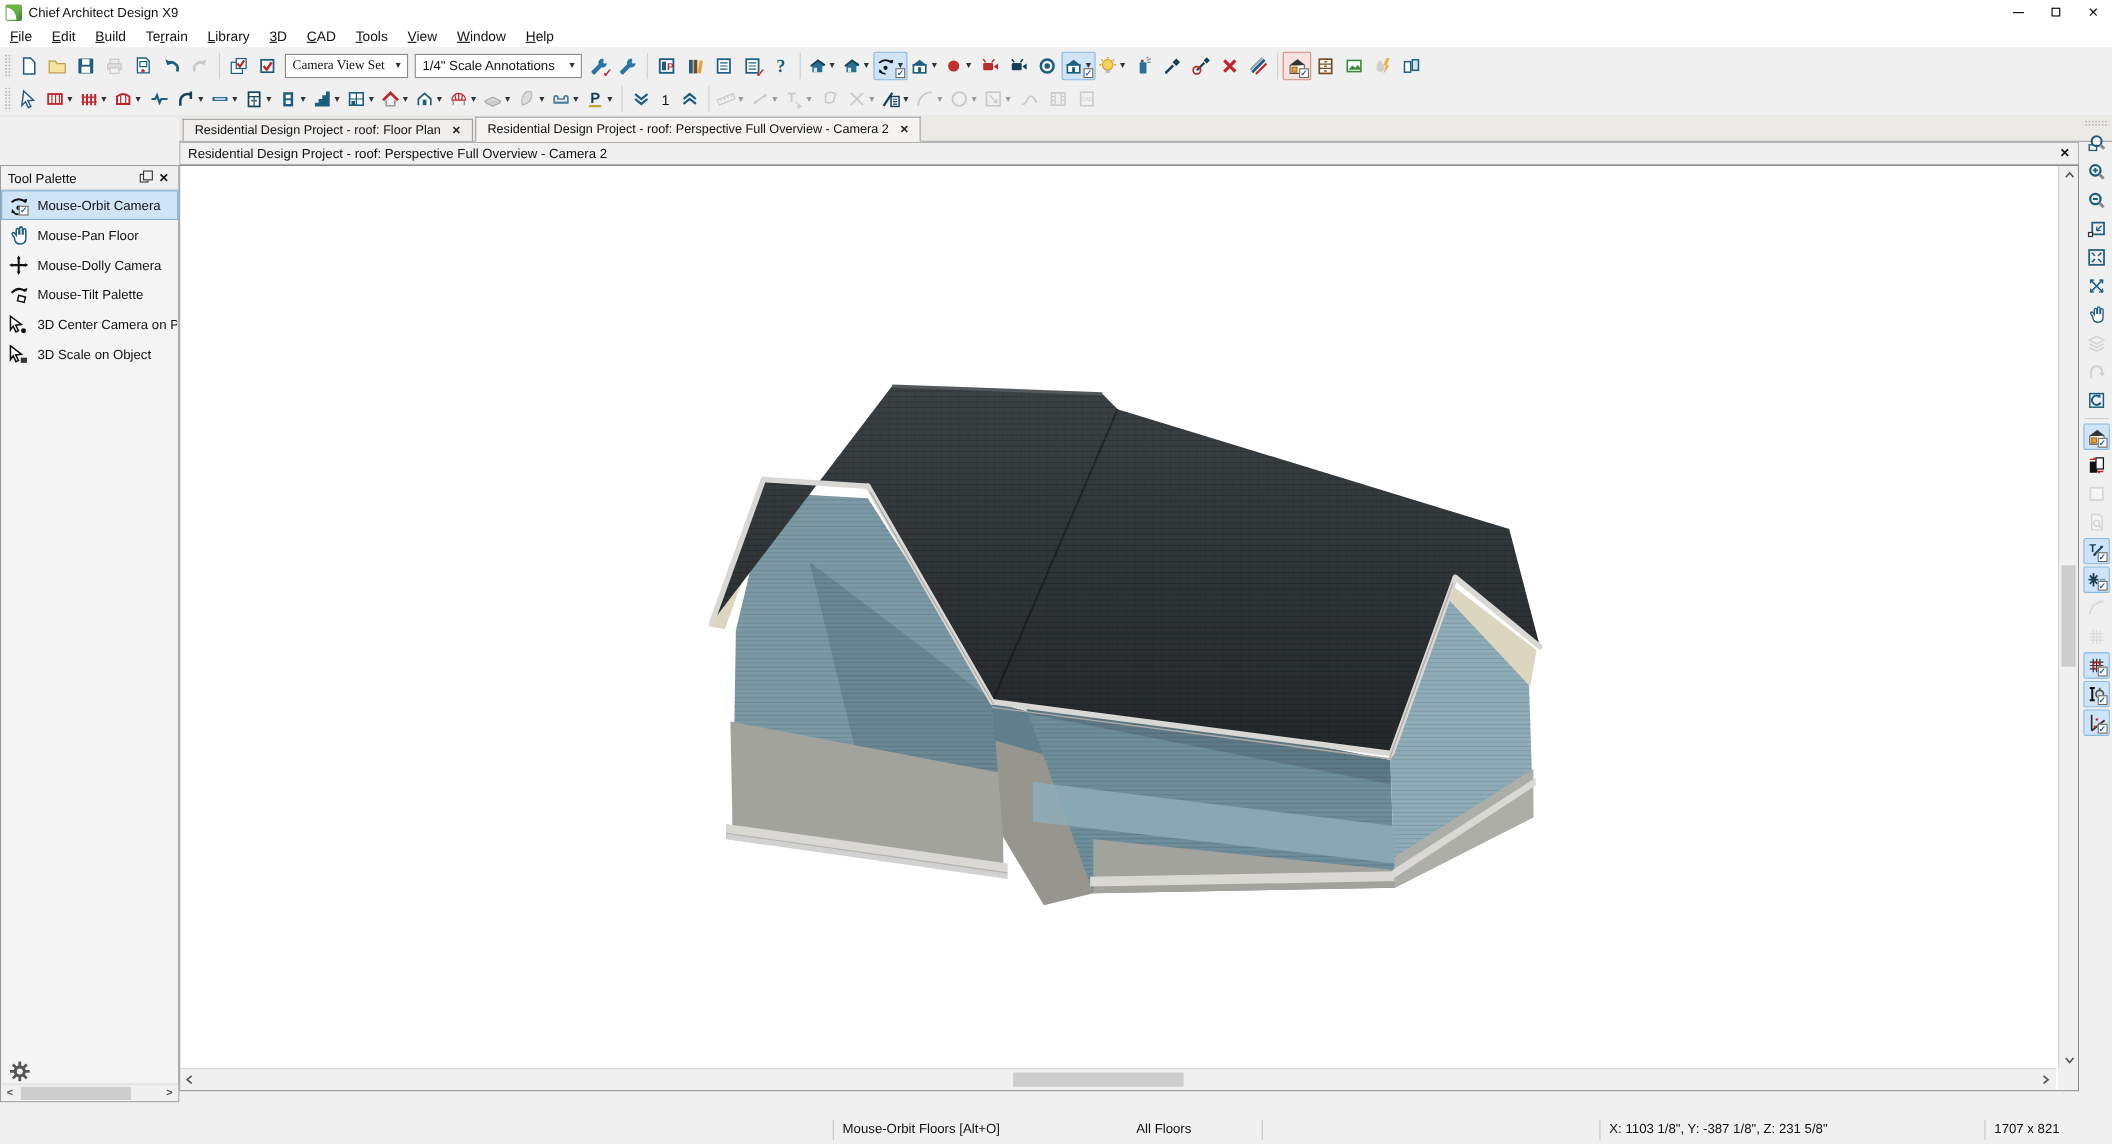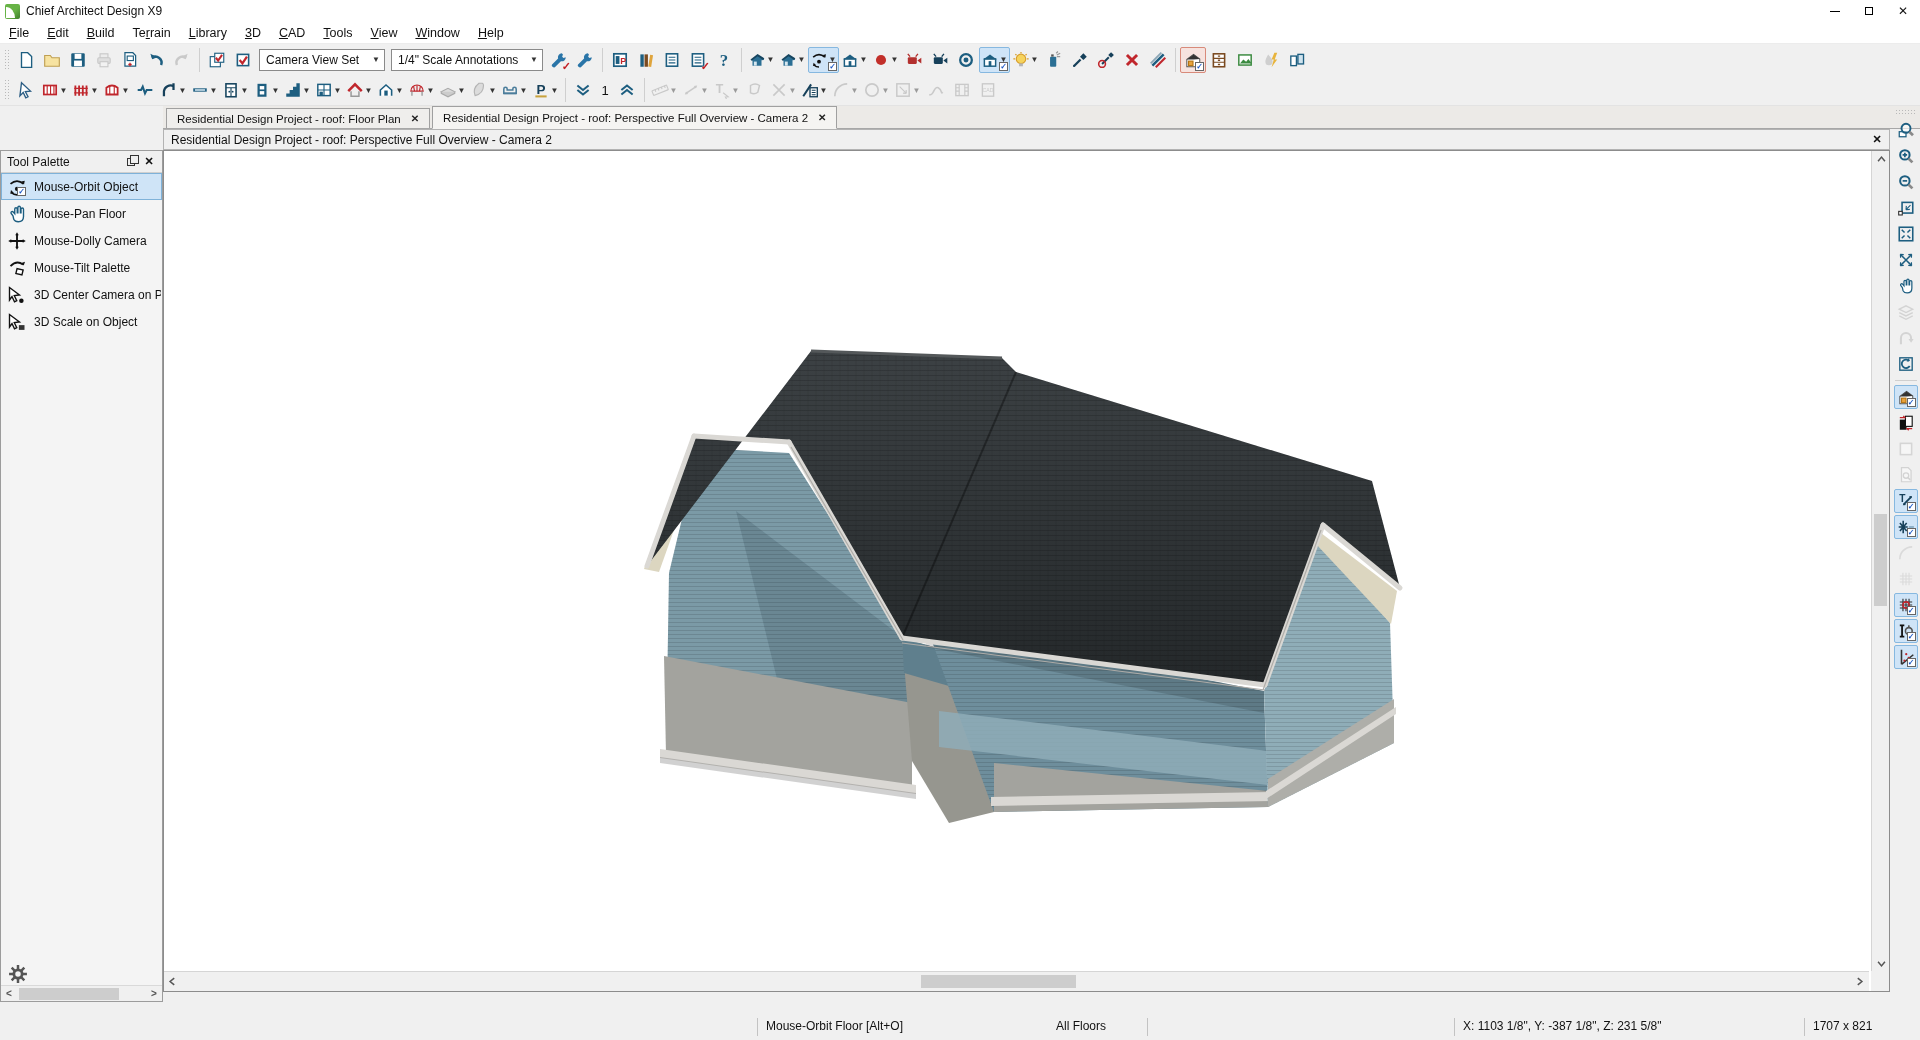--- a/index.html
+++ b/index.html
@@ -41,21 +41,21 @@
   .tb-btn .ic { width:18px; height:18px; }
   .tb-btn .dd { font-size:8px; color:#333; width:9px; text-align:center; }
   .chk { position:absolute; right:1px; bottom:1px; width:9px; height:9px; background:#fff;
     border:1px solid #666; font-size:8px; line-height:8px; color:#1a56c4; text-align:center; font-weight:bold; }
   .redmark { position:absolute; right:0; bottom:-1px; color:#c22226; font-size:11px; font-weight:bold;
     text-shadow:0 0 1px #fff; }
   .tb-combo { height:22px; background:#fff; border:1px solid #8a8a8a; display:flex; align-items:center;
     font-size:12px; margin:0 3px; padding-left:6px; }
   .tb-combo .cval{ flex:1; white-space:nowrap; overflow:hidden; }
   .tb-combo .carr{ width:16px; text-align:center; font-size:8px; color:#333; }
-  [data-name="camera-view-set-select"]{ width:126px; }
+  [data-name="camera-view-set-select"]{ width:112px;font-family:Liberation Serif, serif; }
   [data-name="annotation-scale-select"]{ width:152px; }
   .tb-label { width:18px; text-align:center; font-size:13px; }
   
   #right-toolbar { position:absolute; left:1892px; top:107px; width:27px; display:flex;
     flex-direction:column; align-items:center; }
   #right-toolbar .tb-grip { width:22px; height:6px; margin:2px 0;
     background-image:radial-gradient(#b9b9b9 34%, transparent 36%); background-size:3px 3px; }
   #right-toolbar .tb-sep { width:22px; height:1px; margin:3px 0; }
   #right-toolbar .tb-btn { height:24px; min-width:24px; margin:1px 0; }
   
@@ -939,21 +939,21 @@
       </span>
     <span class="ph-btn" data-name="palette-close-button">
         <b data-name="close-icon">✕</b>
       </span>
   </div>
   <div id="palette-items" data-name="tool-palette-list">
       <div class="pal-item selected" data-name="palette-item-mouse-orbit-camera">
         <span class="pal-ic-wrap" data-name="orbit-icon-wrap"><svg viewBox="0 0 16 16" class="ic" data-name="orbit-icon">
             <use href="#i-orbit"></use>
           </svg><span class="chk" data-name="checkbox-icon">✓</span></span>
-        <span data-name="palette-item-mouse-orbit-camera-label">Mouse-Orbit Object</span>
+        <span data-name="palette-item-mouse-orbit-camera-label">Mouse-Orbit Camera</span>
       </div>
       <div class="pal-item" data-name="palette-item-mouse-pan-camera">
         <span class="pal-ic-wrap" data-name="hand-icon-wrap"><svg viewBox="0 0 16 16" class="ic" data-name="hand-icon">
             <use href="#i-hand"></use>
           </svg></span>
         <span data-name="palette-item-mouse-pan-camera-label">Mouse-Pan Floor</span>
       </div>
       <div class="pal-item" data-name="palette-item-mouse-dolly-camera">
         <span class="pal-ic-wrap" data-name="dolly-icon-wrap"><svg viewBox="0 0 16 16" class="ic" data-name="dolly-icon">
             <use href="#i-dolly"></use>
@@ -1210,20 +1210,20 @@
     <div class="tb-btn active" data-name="angle-snaps-toggle">
       <svg viewBox="0 0 16 16" class="ic" data-name="anglesnap-icon">
         <use href="#i-anglesnap"></use>
       </svg>
       <span class="chk" data-name="checkbox-icon">✓</span>
     </div>
   </div>
 
 <div id="statusbar" data-name="status-bar">
   <div class="st-sep" style="left:757px"></div>
-  <div class="st-cell" style="left:766px" data-name="status-tool-hint">Mouse-Orbit Floor [Alt+O]</div>
-  <div class="st-cell" style="left:1056px" data-name="status-floor-display">All Floors</div>
+  <div class="st-cell" style="left:766px" data-name="status-tool-hint">Mouse-Orbit Floors [Alt+O]</div>
+  <div class="st-cell" style="left:1033px" data-name="status-floor-display">All Floors</div>
   <div class="st-sep" style="left:1147px"></div>
   <div class="st-sep" style="left:1454px"></div>
   <div class="st-cell" style="left:1463px" data-name="status-cursor-position">X: 1103 1/8", Y: -387 1/8", Z: 231 5/8"</div>
   <div class="st-sep" style="left:1804px"></div>
   <div class="st-cell" style="left:1813px" data-name="status-view-size">1707 x 821</div>
 </div>
 
 </body></html>

